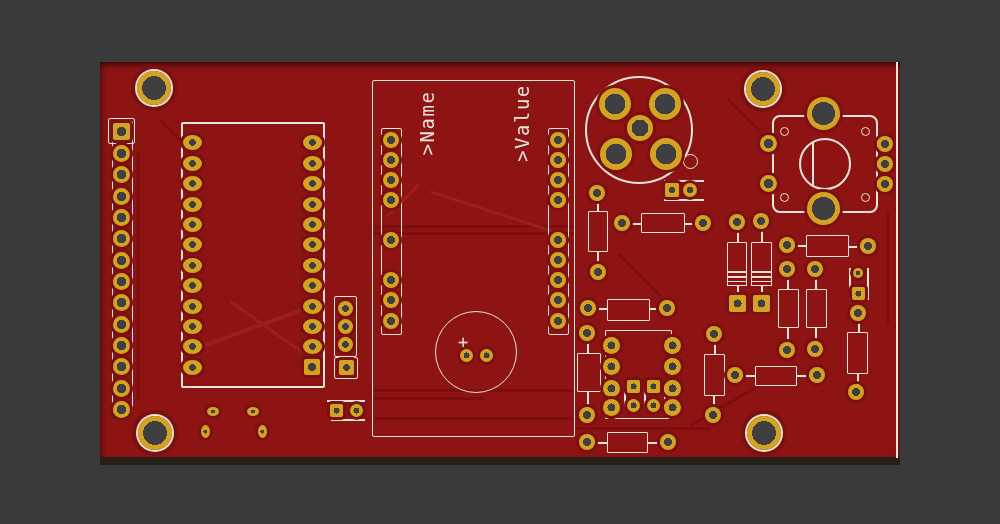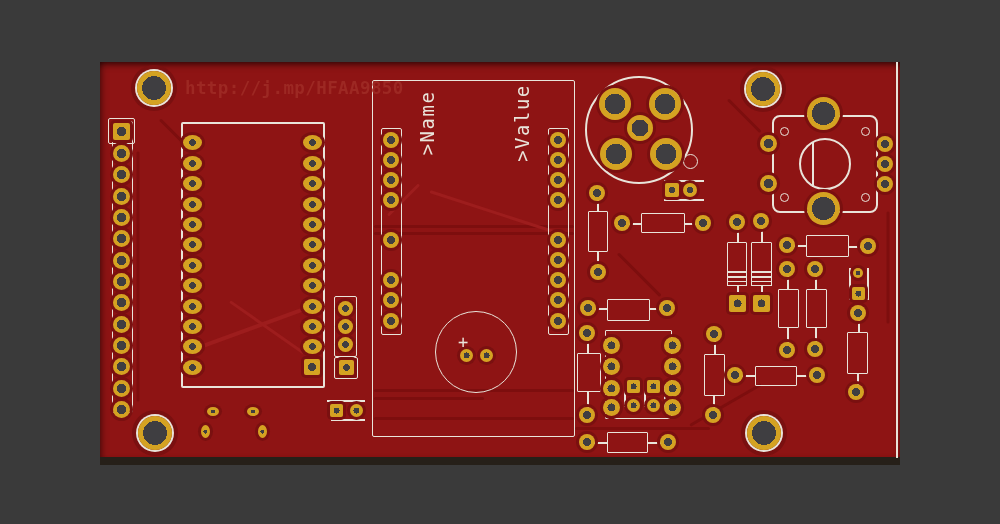--- a/index.html
+++ b/index.html
@@ -21,21 +21,20 @@
   #value-label { left:522px; top:123px; }
   .plus { position:absolute; left:463px; top:342px; z-index:22; font-size:17px;
           transform:translate(-50%,-50%); }
 </style>
 </head>
 <body style="background: rgb(58, 58, 58);">
 
 <div id="stage">
   <div class="board" id="board" style="background: rgb(142, 20, 20);"></div>
   <div class="board-shadow" id="board-shadow" style="background: rgb(38, 32, 25);"></div>
-  <div class="url" id="url-text" style="color: rgb(157, 40, 35);">http://j.mp/HFAA9850</div>
   <div class="vlabel" id="name-label" style="color: rgb(233, 228, 218);">&gt;Name</div>
   <div class="vlabel" id="value-label" style="color: rgb(233, 228, 218);">&gt;Value</div>
   <div class="plus" id="plus-mark" style="color: rgb(233, 228, 218);">+</div>
 <div class="gen" style="left: 374px; top: 225px; width: 200px; height: 3px; background: rgb(125, 14, 14); transform-origin: 0px 50%; transform: rotate(0deg); border-radius: 2px;"></div>
     <div class="gen" style="left: 374px; top: 232px; width: 200px; height: 3px; background: rgb(125, 14, 14); transform-origin: 0px 50%; transform: rotate(0deg); border-radius: 2px;"></div>
     <div class="gen" style="left: 374px; top: 389px; width: 200px; height: 3px; background: rgb(125, 14, 14); transform-origin: 0px 50%; transform: rotate(0deg); border-radius: 2px;"></div>
     <div class="gen" style="left: 374px; top: 397px; width: 110px; height: 3px; background: rgb(125, 14, 14); transform-origin: 0px 50%; transform: rotate(0deg); border-radius: 2px;"></div>
     <div class="gen" style="left: 374px; top: 417px; width: 200px; height: 3px; background: rgb(125, 14, 14); transform-origin: 0px 50%; transform: rotate(0deg); border-radius: 2px;"></div>
     <div class="gen" style="left: 575px; top: 427px; width: 135px; height: 3px; background: rgb(125, 14, 14); transform-origin: 0px 50%; transform: rotate(0deg); border-radius: 2px;"></div>
     <div class="gen" style="left: 138px; top: 150px; width: 250px; height: 3px; background: rgb(125, 14, 14); transform-origin: 0px 50%; transform: rotate(90deg); border-radius: 2px;"></div>

